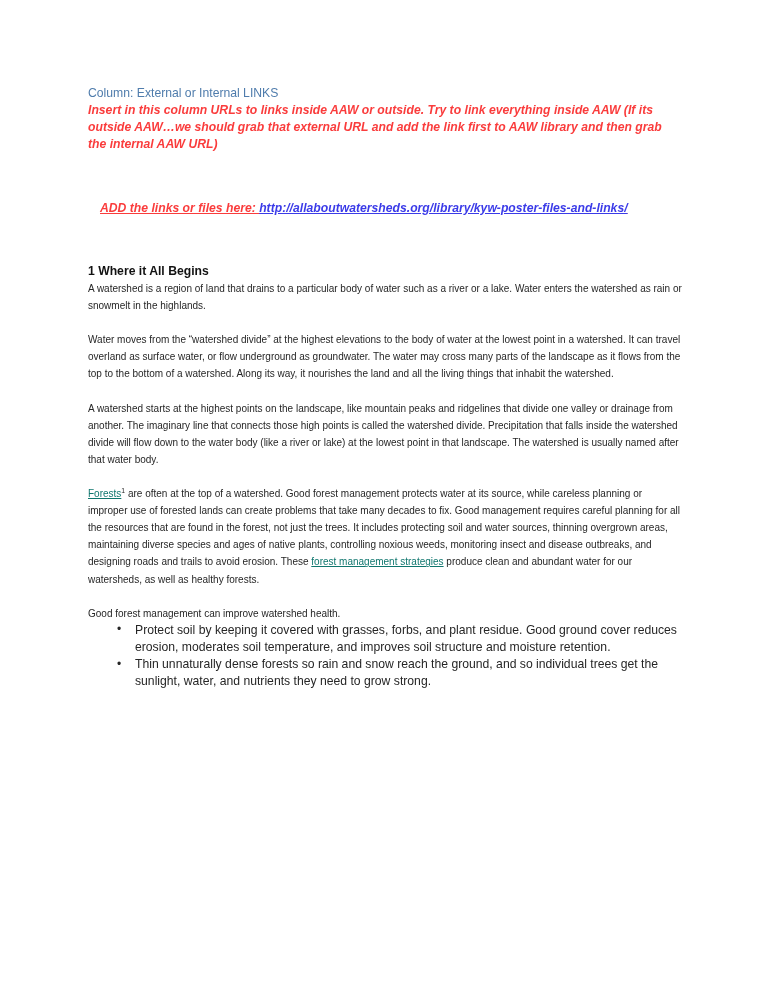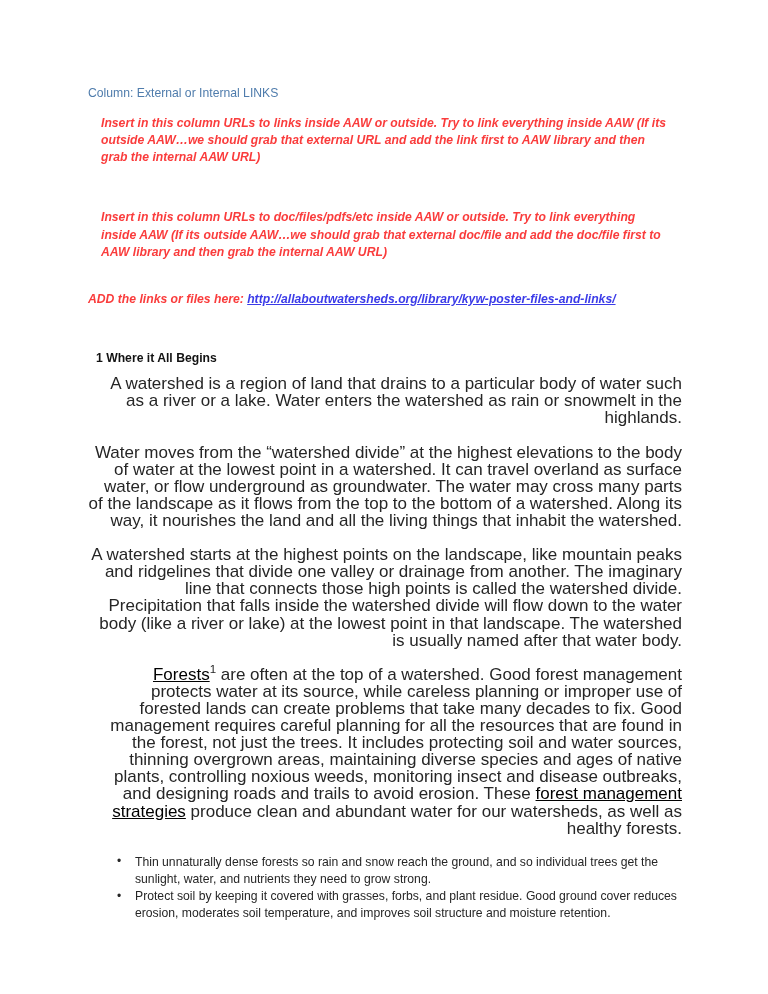--- a/index.html
+++ b/index.html
@@ -35,57 +35,58 @@
     font-size: 12.2px;
     line-height: 17.1px;
     margin: 0;
   }
   .instr {
     color: #FA3C3C;
     font-style: italic;
     font-weight: bold;
     font-size: 12.2px;
     line-height: 17.1px;
-    margin: 13px;
+    margin: 0;
   }
   .spacer-line {
     height: 17.1px;
   }
   .addline {
     color: #FA3C3C;
     font-style: italic;
     font-weight: bold;
     font-size: 12.2px;
     line-height: 17.1px;
-    margin: 0;
+    margin: 12px;
+    text-decoration: underline;
   }
   .addline .url {
     color: #3B3BE8;
     text-decoration: underline;
     font-style: italic;
     font-weight: bold;
   }
 
   
   .sec-title {
     font-weight: bold;
     font-size: 12.2px;
     line-height: 17.1px;
-    margin: 8px;
+    margin: 0;
     color: #121212;
   }
   .para {
-    font-size: 17px;
+    font-size: 10px;
     line-height: 17.1px;
     margin: 0;
     color: #262626;
-    text-align: right;
+    text-align: left;
   }
   .link-blue {
-    color: #000000;
+    color: #0f766e;
   }
   sup {
     font-size: 0.68em;
     vertical-align: super;
     line-height: 0;
   }
 
   ul.bullets {
     margin: 0;
     padding: 0;
@@ -113,21 +114,20 @@
 <body>
 
 <div class="page">
   <div class="doc-body">
 
     <p class="col-heading">Column:  External or Internal LINKS</p>
     <p class="instr">Insert in this column URLs to links inside AAW or outside.  Try to link everything inside AAW (If its outside AAW…we should grab that external URL and add the link first to AAW library and then grab the internal AAW URL)</p>
 
     <div class="spacer-line"></div>
 
-    <p class="instr">Insert in this column URLs to doc/files/pdfs/etc inside AAW or outside.  Try to link everything inside AAW (If its outside AAW…we should grab that external doc/file and add the doc/file first to AAW library and then grab the internal AAW URL)</p>
 
     <div class="spacer-line"></div>
 
     <p class="addline"><span>ADD the links or files here: </span><a class="url" href="#">http://allaboutwatersheds.org/library/kyw-poster-files-and-links/</a></p>
 
     <div class="spacer-line"></div>
     <div class="spacer-line"></div>
 
     <p class="sec-title">1 Where it All Begins</p>
     <p class="para">A watershed is a region of land that drains to a particular body of water such as a river or a lake. Water enters the watershed as rain or snowmelt in the highlands.</p>
@@ -139,20 +139,21 @@
     <div class="gap-sm"></div>
 
     <p class="para">A watershed starts at the highest points on the landscape, like mountain peaks and ridgelines that divide one valley or drainage from another. The imaginary line that connects those high points is called the watershed divide. Precipitation that falls inside the watershed divide will flow down to the water body (like a river or lake) at the lowest point in that landscape. The watershed is usually named after that water body.</p>
 
     <div class="gap-sm"></div>
 
     <p class="para"><a class="link-blue" href="#">Forests</a><sup>1</sup><span> are often at the top of a watershed. Good forest management protects water at its source, while careless planning or improper use of forested lands can create problems that take many decades to fix. Good management requires careful planning for all the resources that are found in the forest, not just the trees. It includes protecting soil and water sources, thinning overgrown areas, maintaining diverse species and ages of native plants, controlling noxious weeds, monitoring insect and disease outbreaks, and designing roads and trails to avoid erosion. These </span><a class="link-blue" href="#">forest management strategies</a><span> produce clean and abundant water for our watersheds, as well as healthy forests.</span></p>
 
     <div class="gap-sm"></div>
 
+    <p class="para">Good forest management can improve watershed health.</p>
 
     <ul class="bullets">
+      <li>Protect soil by keeping it covered with grasses, forbs, and plant residue. Good ground cover reduces erosion, moderates soil temperature, and improves soil structure and moisture retention.</li>
       <li>Thin unnaturally dense forests so rain and snow reach the ground, and so individual trees get the sunlight, water, and nutrients they need to grow strong.</li>
-      <li>Protect soil by keeping it covered with grasses, forbs, and plant residue. Good ground cover reduces erosion, moderates soil temperature, and improves soil structure and moisture retention.</li>
     </ul>
 
   </div>
 </div>
 
 </body></html>

